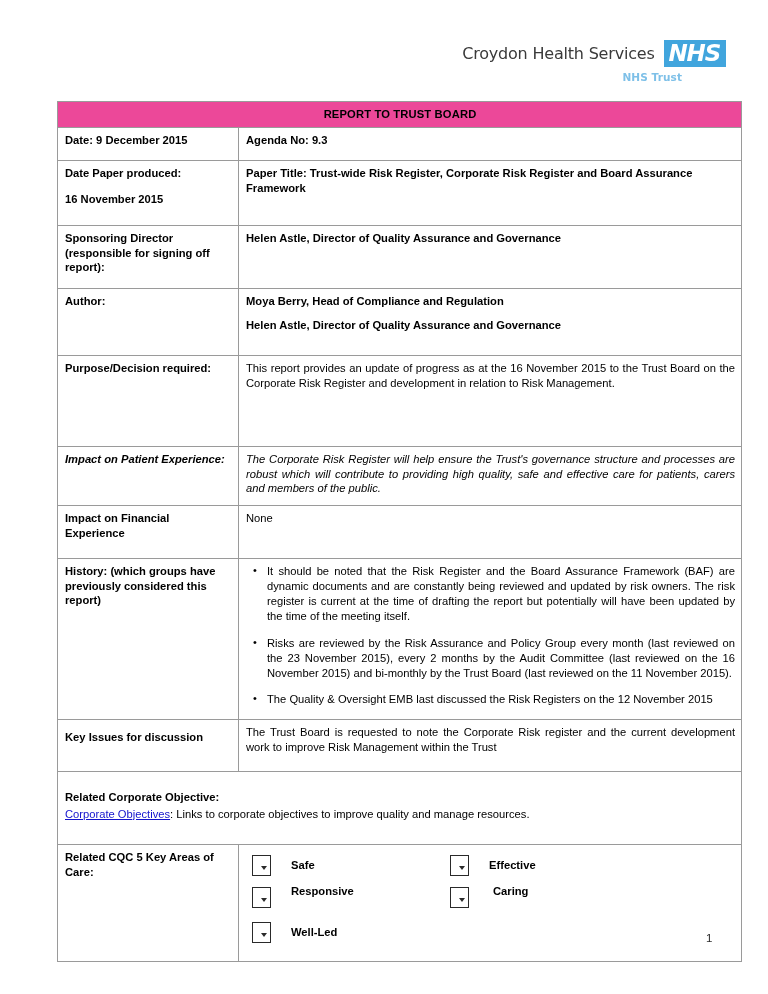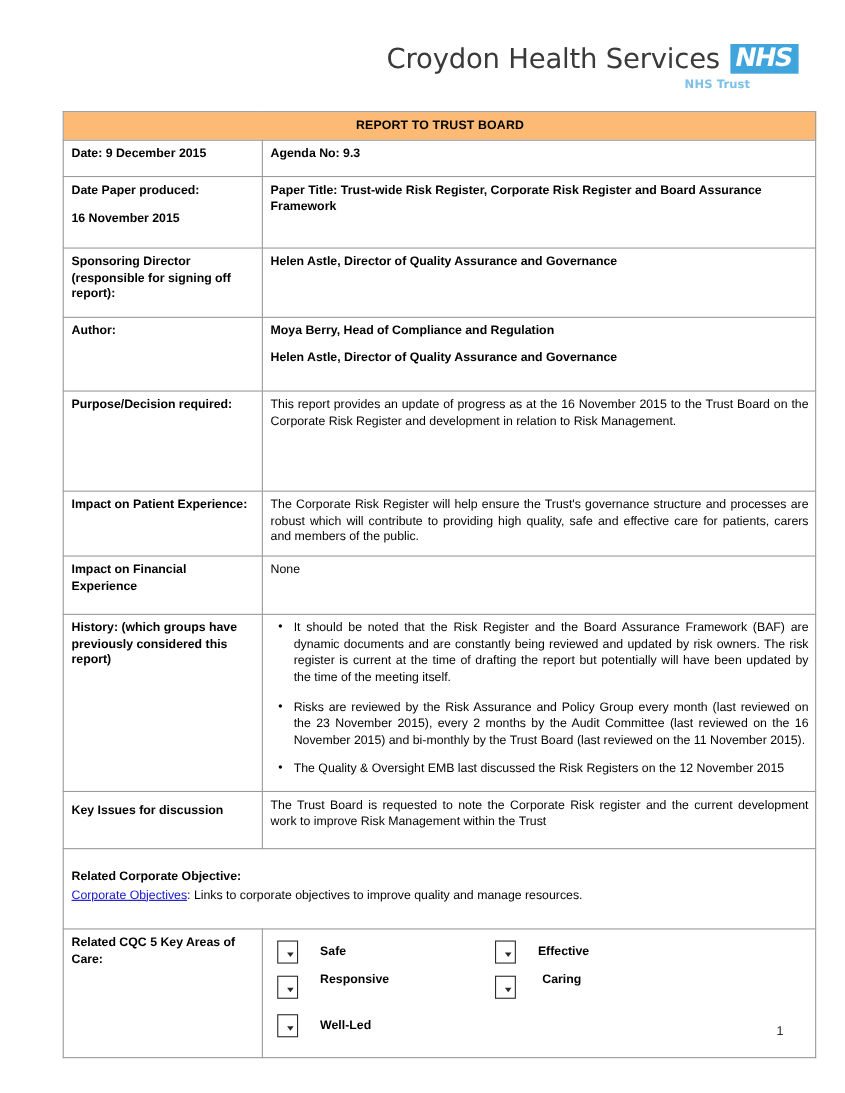--- a/index.html
+++ b/index.html
@@ -26,21 +26,21 @@
     text-align: right;
   }
   .masthead-row {
     display: flex;
     align-items: center;
     justify-content: flex-end;
     gap: 9px;
   }
   .trust-name {
     font-family: "DejaVu Sans", sans-serif;
-    font-size: 25px;
+    font-size: 16px;
     font-weight: 400;
     color: #3a3a3a;
     letter-spacing: -0.2px;
     white-space: nowrap;
     line-height: 1;
   }
   .nhs-logo {
     background: #41a5dd;
     color: #ffffff;
     font-family: "DejaVu Sans", sans-serif;
@@ -74,21 +74,21 @@
   .doc-table td {
     border: 1px solid #9a9a9a;
     vertical-align: top;
     padding: 5px 6px 5px 7px;
     font-size: 11.2px;
     line-height: 1.32;
   }
   .col-label { width: 181px; }
 
   .title-cell {
-    background: #fdba74;
+    background: #ec4899;
     text-align: center;
     font-weight: bold;
     font-size: 14.6px;
     padding: 14px 0 13px 0;
     letter-spacing: 0.15px;
   }
   .lbl {
     font-weight: bold;
     font-size: 11.2px;
     line-height: 1.35;
@@ -110,21 +110,21 @@
     line-height: 1.36;
   }
   .gap-line { height: 11px; }
 
   
   .r-date td        { height: 22px; }
   .r-paper td       { height: 54px; }
   .r-sponsor td     { height: 52px; }
   .r-author td      { height: 56px; }
   .r-purpose td     { height: 80px; }
-  .r-patient td     { height: 48px; }
+  .r-patient td     { height: 48px; font-style: italic; }
   .r-financial td   { height: 42px; }
   .r-history td     { height: 150px; }
   .r-key td         { height: 36px; }
   .r-objective td   { height: 62px; }
   .r-cqc td         { height: 106px; }
 
   ul.blist {
     margin: 0;
     padding: 0 0 0 21px;
     list-style: none;

